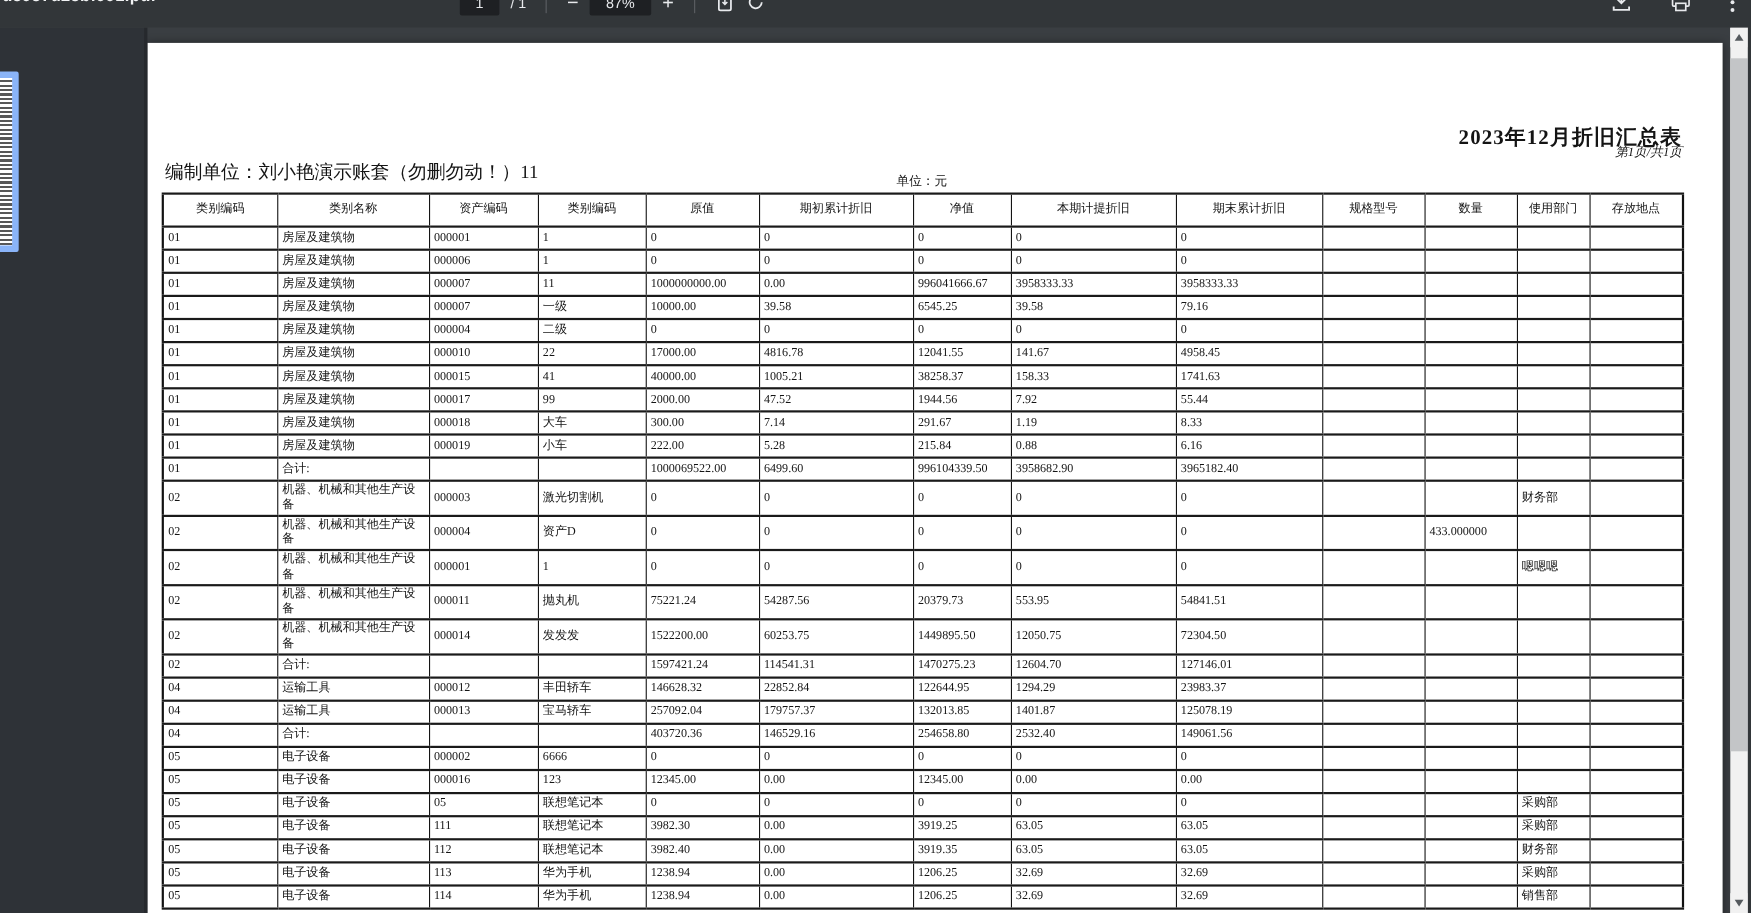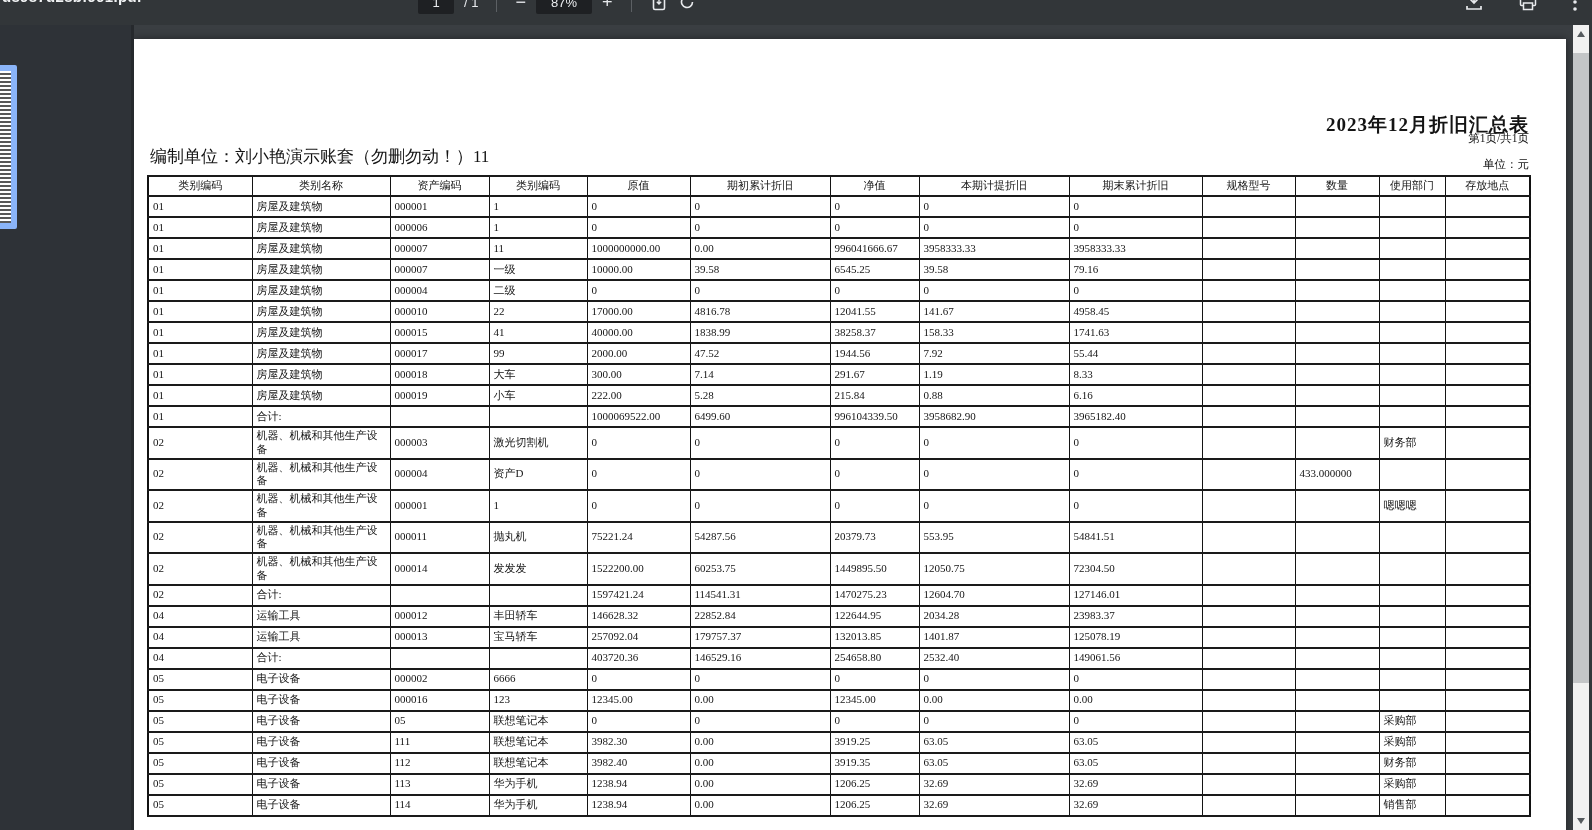--- a/index.html
+++ b/index.html
@@ -32,32 +32,32 @@
       repeating-linear-gradient(#ffffff 0 2px, #3a3a3a 2px 4px); opacity:.85; }
   .sidebar-edge { position:absolute; left:131px; top:25px; width:3px; height:805px;
                   background:#26292d; z-index:11; }
 
   
   .page { position:absolute; left:134px; top:39px; width:1432px; height:900px;
           background:#ffffff; box-shadow:0 0 8px rgba(0,0,0,.45); z-index:5;
           font-family:"Liberation Serif","DejaVu Serif",serif; color:#141414; }
   .doc-title { position:absolute; top:52px; left:13px; width:1382px; text-align:right;
                font-size:19px; font-weight:bold; letter-spacing:1px;margin-top:21px; }
-  .meta-right1 { position:absolute; top:92px; left:13px; width:1382px; text-align:right; font-size:11.5px; }
+  .meta-right1 { position:absolute; top:92px; left:13px; width:1382px; text-align:right; font-size:11.5px;font-style:italic; }
   .meta-left   { position:absolute; top:106px; left:16px; font-size:17px; }
-  .meta-right2 { position:absolute; top:118px; left:13px; width:1382px; text-align:right; font-size:11.5px; }
+  .meta-right2 { position:absolute; top:118px; left:13px; width:1382px; text-align:center; font-size:11.5px; }
 
   .table-wrap { position:absolute; top:136px; left:13px; width:1382px; }
   table.dep { border-collapse:collapse; table-layout:fixed; width:1382px;
               font-size:11px; color:#141414; }
   table.dep th, table.dep td { border-left:1px solid #141414; border-right:1px solid #141414;
               border-top:2px solid #1a1a1a; border-bottom:2px solid #1a1a1a;
               overflow:hidden; line-height:1.25; }
   table.dep { border:2px solid #111; }
-  table.dep th { height:20px; font-weight:normal; text-align:center; padding:0 2px;margin-top:19px; }
+  table.dep th { height:30px; font-weight:normal; text-align:center; padding:0 2px;margin-top:19px; }
   table.dep td { height:21px; padding:1px 4px; text-align:left; vertical-align:middle;
                  word-break:break-all; }
   tr.tall td { height:26px; }
 
   
   .scrollbar { position:absolute; left:1573px; top:25px; width:16px; height:805px;
                background:#f1f1f1; z-index:20; }
   .sb-btn { position:absolute; left:0; width:16px; height:18px; display:flex;
             align-items:center; justify-content:center; background:#f1f1f1; }
   .sb-up { top:0; }
@@ -261,21 +261,21 @@
             <td></td>
             <td></td>
             <td></td>
           </tr>
           <tr>
             <td>01</td>
             <td>房屋及建筑物</td>
             <td>000015</td>
             <td>41</td>
             <td>40000.00</td>
-            <td>1838.99</td>
+            <td>1005.21</td>
             <td>38258.37</td>
             <td>158.33</td>
             <td>1741.63</td>
             <td></td>
             <td></td>
             <td></td>
             <td></td>
           </tr>
           <tr>
             <td>01</td>
@@ -428,21 +428,21 @@
             <td></td>
           </tr>
           <tr>
             <td>04</td>
             <td>运输工具</td>
             <td>000012</td>
             <td>丰田轿车</td>
             <td>146628.32</td>
             <td>22852.84</td>
             <td>122644.95</td>
-            <td>2034.28</td>
+            <td>1294.29</td>
             <td>23983.37</td>
             <td></td>
             <td></td>
             <td></td>
             <td></td>
           </tr>
           <tr>
             <td>04</td>
             <td>运输工具</td>
             <td>000013</td>

